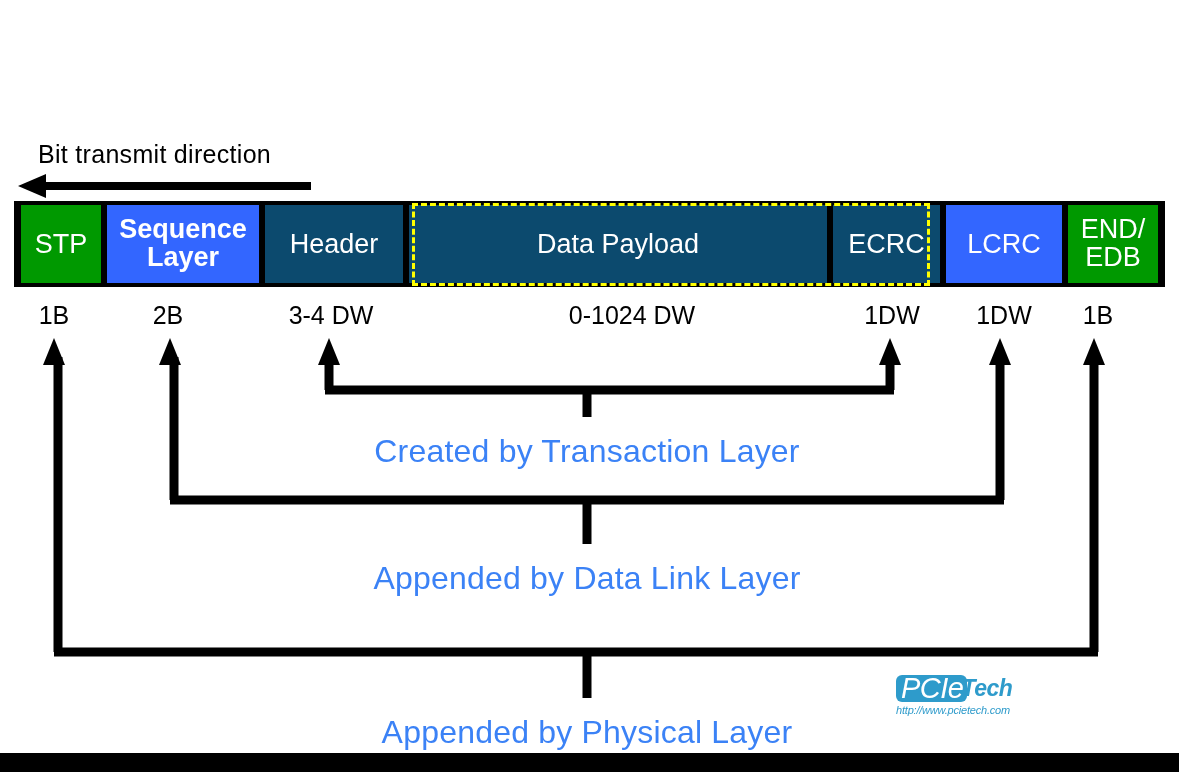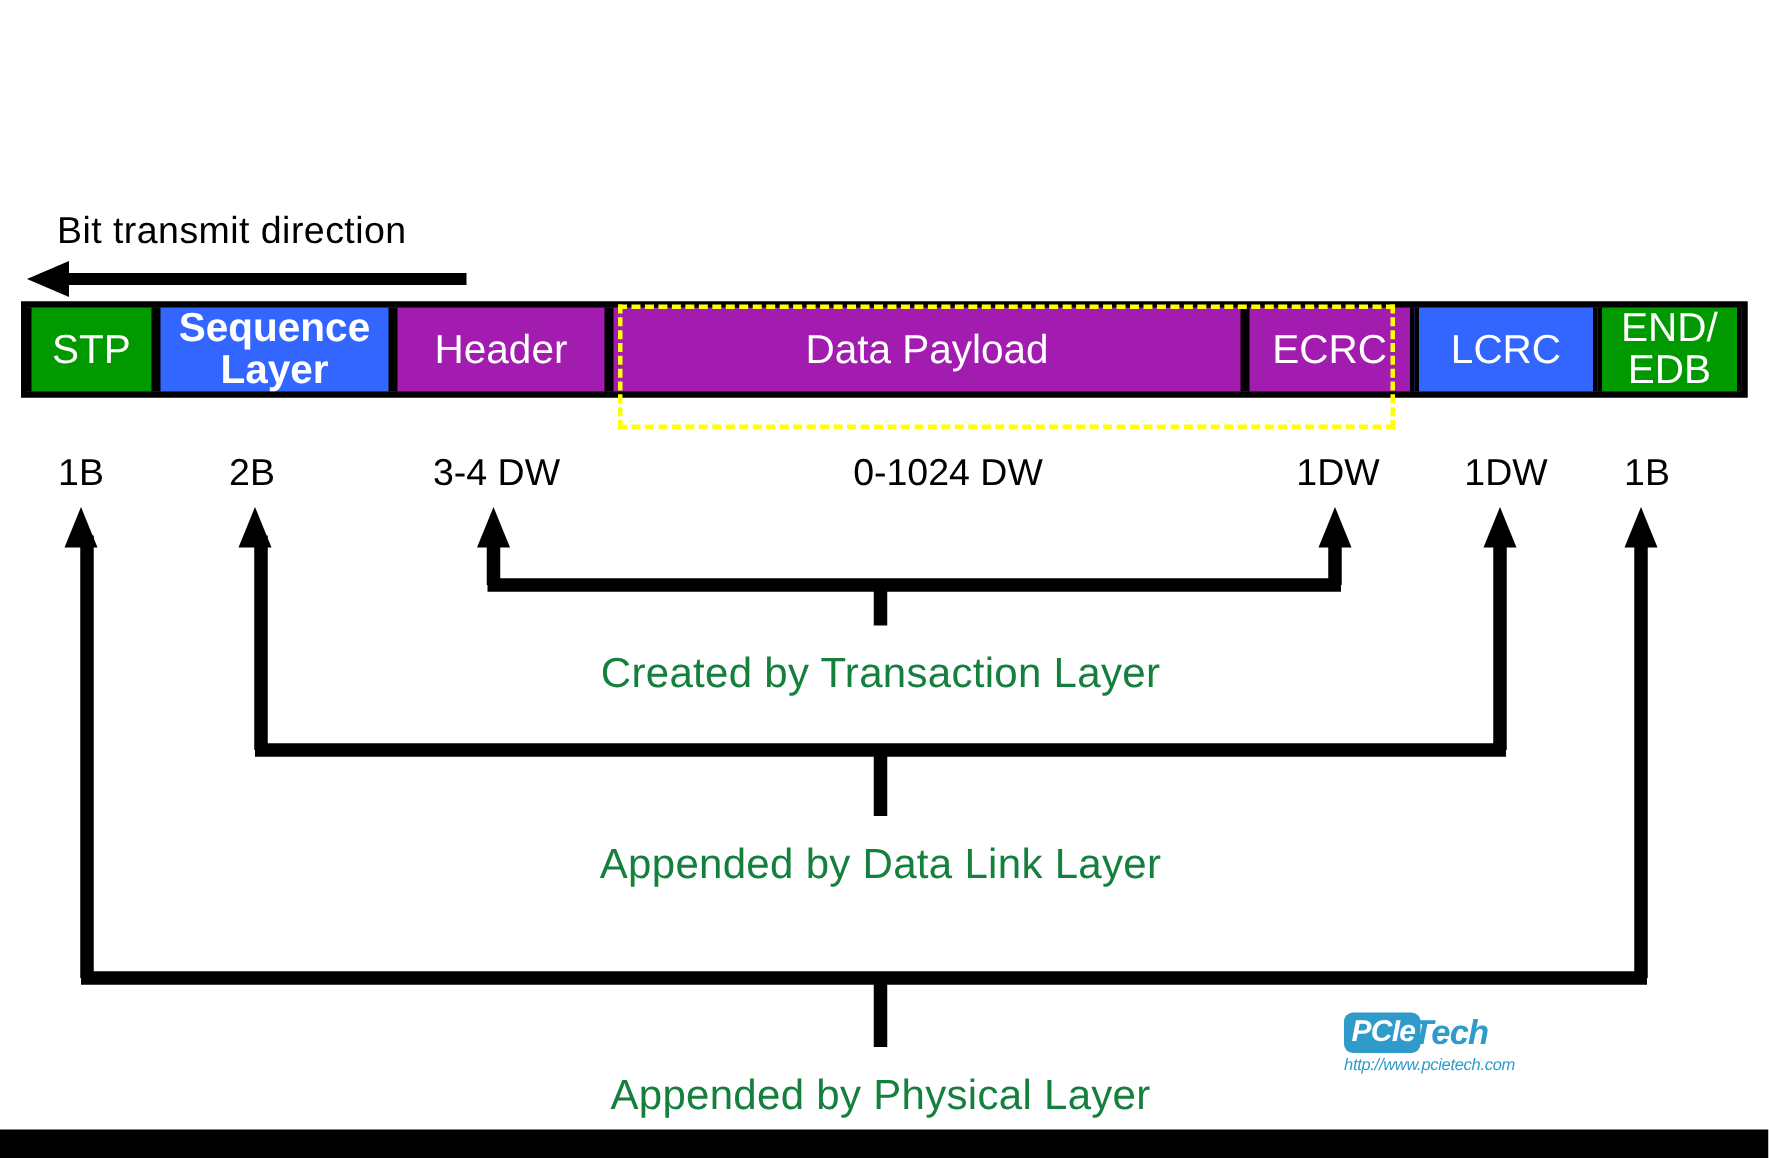--- a/index.html
+++ b/index.html
@@ -51,21 +51,21 @@
     width: 296px;
     height: 26px;
   }
 
   
   .packet {
     position: absolute;
     left: 14px;
     top: 201px;
     width: 1151px;
-    height: 64px;
+    height: 86px;
     display: flex;
     background: #000000;
     border: 4px solid #000000;
     box-sizing: border-box;
   }
   .seg {
     position: relative;
     display: flex;
     align-items: center;
     justify-content: center;
@@ -73,21 +73,21 @@
     font-size: 27px;
     line-height: 1.05;
     text-align: center;
     border-left: 3px solid #000;
     border-right: 3px solid #000;
     box-sizing: border-box;
     overflow: hidden;
   }
   .seg.green  { background: #009900; }
   .seg.blue   { background: #3366FF; }
-  .seg.red    { background: #a21caf; }
+  .seg.red    { background: #0c4a6e; }
   .seg span { display: block; }
   .seg .two-line { line-height: 1.02; }
 
   
   .w-stp   { width: 86px; }
   .w-seq   { width: 158px; font-weight: bold; }
   .w-hdr   { width: 144px; }
   .w-data  { width: 424px; }
   .w-ecrc  { width: 113px; }
   .w-lcrc  { width: 122px; }
@@ -121,22 +121,22 @@
     left: 0;
     top: 0;
     width: 1179px;
     height: 772px;
     pointer-events: none;
   }
 
   
   .layer-caption {
     position: absolute;
-    font-size: 28px;
-    color: #15803d;
+    font-size: 32px;
+    color: #3b82f6;
     white-space: nowrap;
     transform: translateX(-50%);
     letter-spacing: 0.2px;
   }
   .lc-trans { left: 587px; top: 433px; }
   .lc-dll   { left: 587px; top: 560px; }
   .lc-phy   { left: 587px; top: 714px; }
 
   
   .logo {
@@ -148,22 +148,22 @@
   }
   .logo-row {
     position: relative;
     height: 30px;
     display: flex;
     align-items: center;
   }
   .logo-pcie {
     background: #2E9BCB;
     color: #ffffff;
-    font-size: 20px;
-    font-weight: bold;
+    font-size: 29px;
+    font-weight: normal;
     font-style: italic;
     padding: 0 4px 1px 5px;
     border-radius: 6px;
     line-height: 26px;
     letter-spacing: -0.5px;
   }
   .logo-tech {
     color: #2E9BCB;
     font-size: 23px;
     font-weight: bold;

